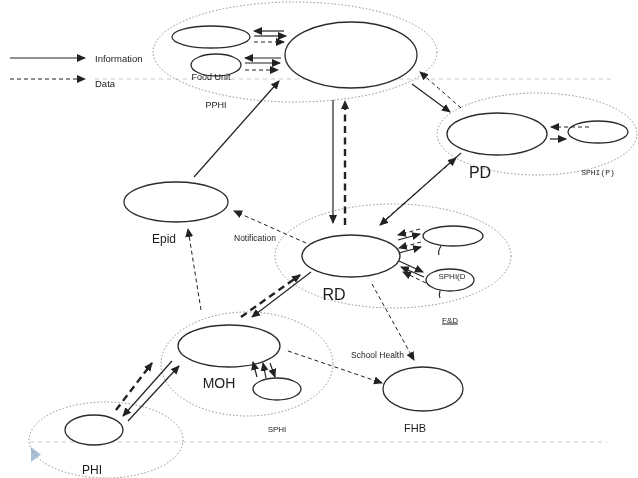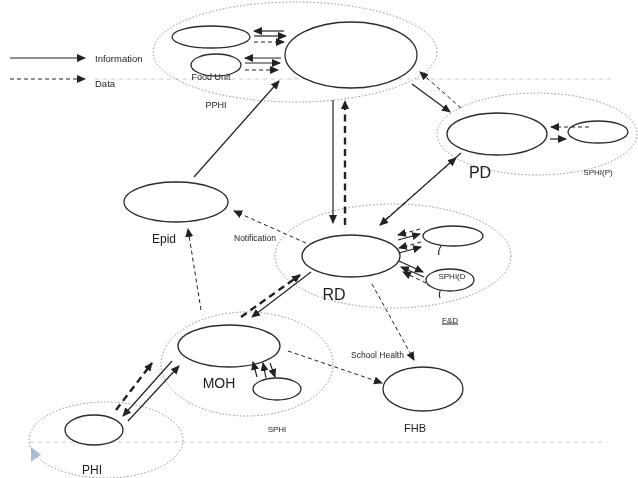--- a/index.html
+++ b/index.html
@@ -111,21 +111,21 @@
   </svg>
 
   <div class="lbl vctr" style="left:95px;top:58px;font-size:9.5px;">Information</div>
   <div class="lbl vctr" style="left:95px;top:83px;font-size:9.5px;">Data</div>
 
   <div class="lbl ctr" style="left:211px;top:37px;font-size:9px;">Food Unit</div>
   <div class="lbl ctr" style="left:216px;top:65px;font-size:9px;">PPHI</div>
 
 
   <div class="lbl ctr" style="left:480px;top:133px;font-size:16px;">PD</div>
-  <div class="lbl ctr" style="left:598px;top:132px;font-size:8px;">SPHI(P)</div>
+  <div class="lbl ctr" style="left:598px;top:132px;font-size:8px;font-family:Liberation Mono, monospace;">SPHI(P)</div>
   <div class="lbl ctr" style="left:164px;top:199px;font-size:12px;">Epid</div>
   <div class="lbl ctr" style="left:334px;top:255px;font-size:16px;">RD</div>
   <div class="lbl ctr" style="left:452px;top:236px;font-size:8px;">SPHI(D</div>
   <div class="lbl ctr" style="left:450px;top:280px;font-size:8px;text-decoration:underline;">F&amp;D</div>
   <div class="lbl ctr" style="left:219px;top:343px;font-size:14px;">MOH</div>
   <div class="lbl ctr" style="left:277px;top:389px;font-size:8px;">SPHI</div>
   <div class="lbl ctr" style="left:92px;top:430px;font-size:12px;">PHI</div>
   <div class="lbl ctr" style="left:415px;top:388px;font-size:11px;">FHB</div>
 
   <div class="lbl" style="left:198px;top:233px;font-size:8.5px;padding-left:36px;">Notification</div>

